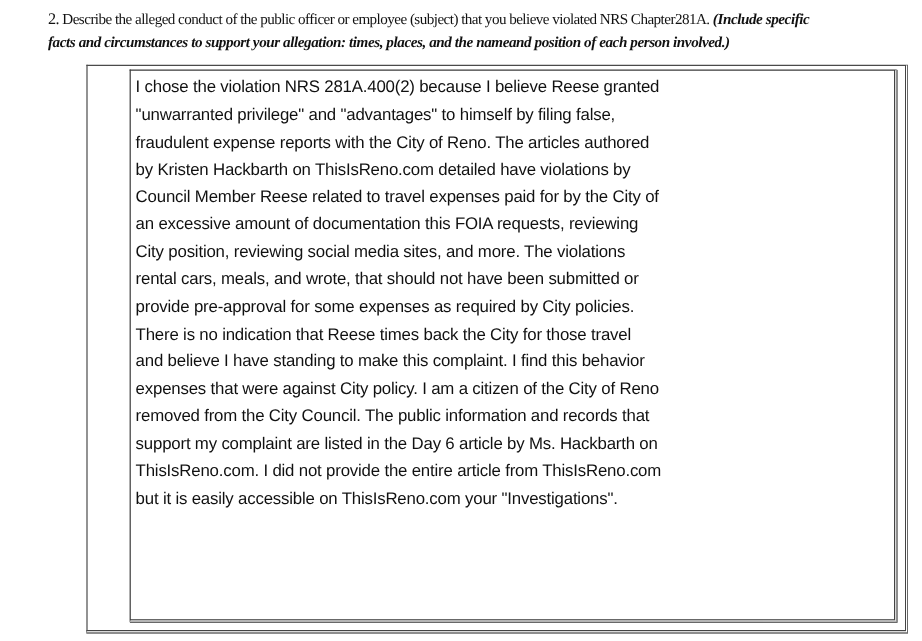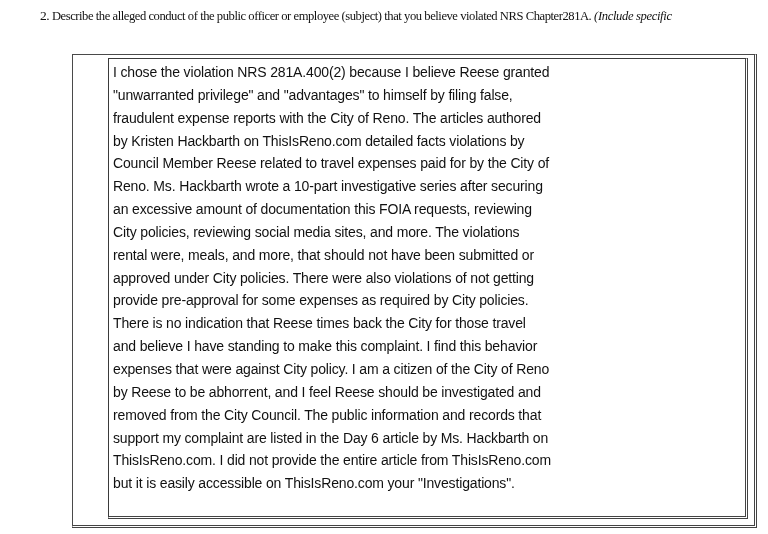--- a/index.html
+++ b/index.html
@@ -23,21 +23,21 @@
       font-size: 12.6px;
       line-height: 19px;
       color: #111;
       letter-spacing: -0.45px;
     }
     .question .q-num {
       font-size: 13.5px;
     }
     .question .q-hint {
       font-style: italic;
-      font-weight: normal;
+      font-weight: bold;
       letter-spacing: -0.35px;
     }
     .outer-box {
       position: absolute;
       left: 72px;
       top: 54px;
       width: 681px;
       height: 470px;
       border: 1.5px solid #4a4a4a;
       border-right: 3px double #444;
@@ -71,38 +71,36 @@
       height: 22.85px;
     }
   </style>
 </head>
 <body>
 
 <div class="question">
   <span class="q-num">2.</span>
   <span>Describe the alleged conduct of the public officer or employee (subject) that you believe violated NRS Chapter281A.</span>
   <span class="q-hint">(Include specific</span><br>
+  <span class="q-hint">facts and circumstances to support your allegation: times, places, and the nameand position of each person involved.)</span>
 </div>
 
 <div class="outer-box"></div>
 <div class="inner-box"></div>
 
 <div class="answer-text">
   <span class="answer-line">I chose the violation NRS 281A.400(2) because I believe Reese granted</span>
   <span class="answer-line">"unwarranted privilege" and "advantages" to himself by filing false,</span>
   <span class="answer-line">fraudulent expense reports with the City of Reno. The articles authored</span>
-  <span class="answer-line">by Kristen Hackbarth on ThisIsReno.com detailed facts violations by</span>
+  <span class="answer-line">by Kristen Hackbarth on ThisIsReno.com detailed have violations by</span>
   <span class="answer-line">Council Member Reese related to travel expenses paid for by the City of</span>
-  <span class="answer-line">Reno. Ms. Hackbarth wrote a 10-part investigative series after securing</span>
   <span class="answer-line">an excessive amount of documentation this FOIA requests, reviewing</span>
-  <span class="answer-line">City policies, reviewing social media sites, and more. The violations</span>
-  <span class="answer-line">rental were, meals, and more, that should not have been submitted or</span>
-  <span class="answer-line">approved under City policies. There were also violations of not getting</span>
+  <span class="answer-line">City position, reviewing social media sites, and more. The violations</span>
+  <span class="answer-line">rental cars, meals, and wrote, that should not have been submitted or</span>
   <span class="answer-line">provide pre-approval for some expenses as required by City policies.</span>
   <span class="answer-line">There is no indication that Reese times back the City for those travel</span>
   <span class="answer-line">and believe I have standing to make this complaint. I find this behavior</span>
   <span class="answer-line">expenses that were against City policy. I am a citizen of the City of Reno</span>
-  <span class="answer-line">by Reese to be abhorrent, and I feel Reese should be investigated and</span>
   <span class="answer-line">removed from the City Council. The public information and records that</span>
   <span class="answer-line">support my complaint are listed in the Day 6 article by Ms. Hackbarth on</span>
   <span class="answer-line">ThisIsReno.com. I did not provide the entire article from ThisIsReno.com</span>
   <span class="answer-line">but it is easily accessible on ThisIsReno.com your "Investigations".</span>
 </div>
 
 </body></html>

